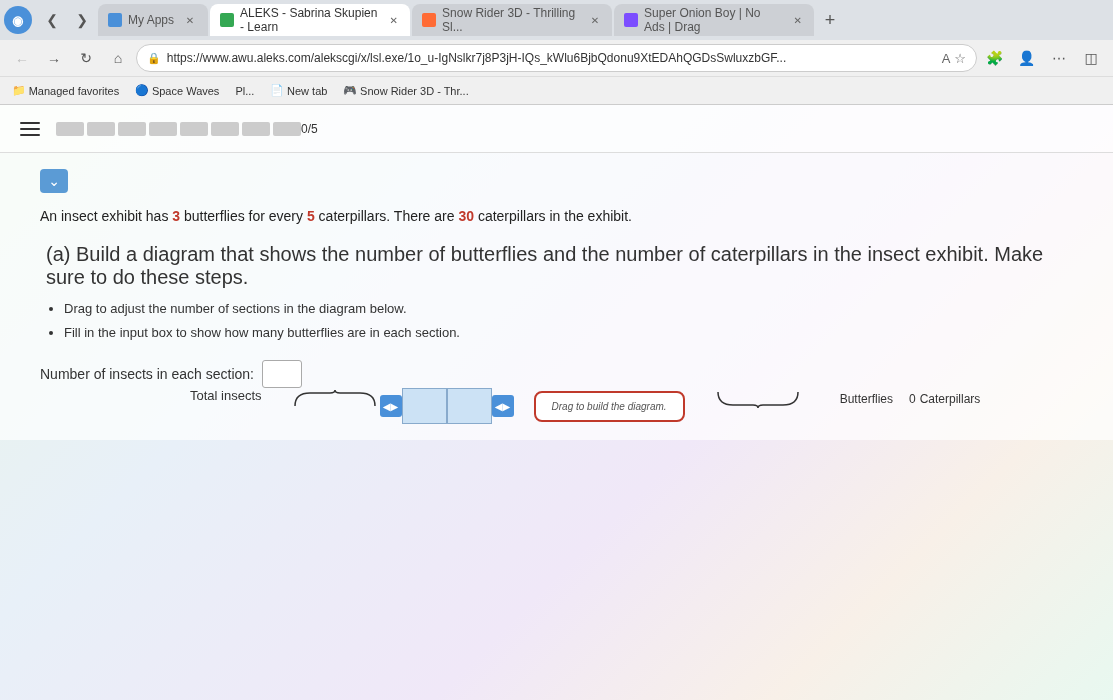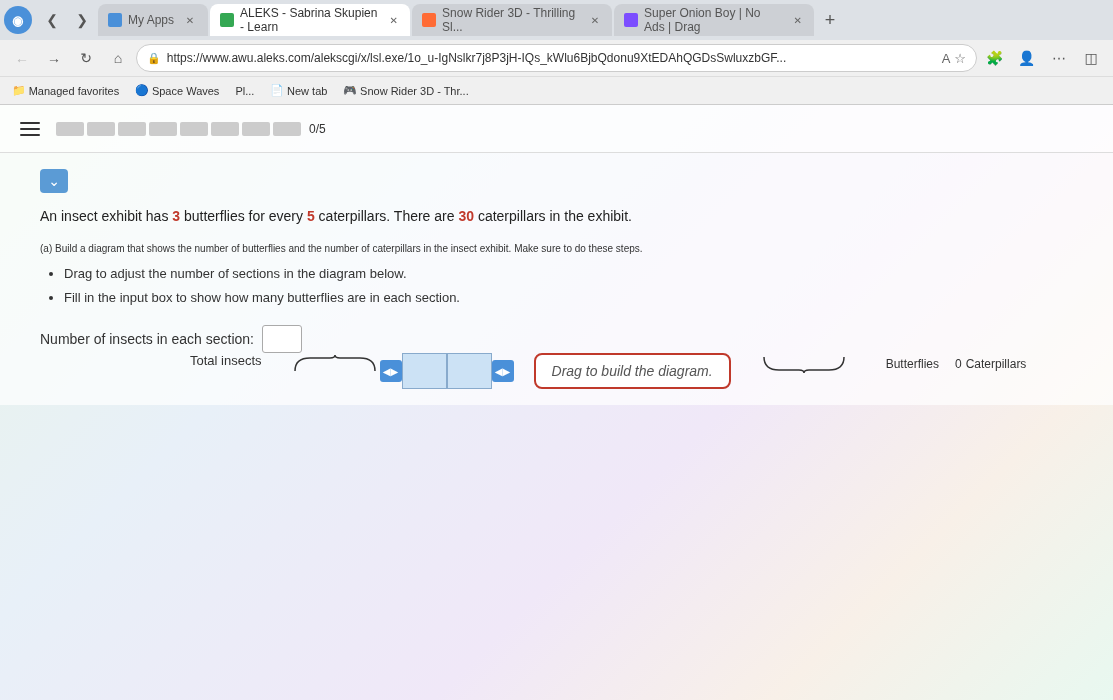--- a/index.html
+++ b/index.html
@@ -166,21 +166,21 @@
       font-size: 11px;
       color: #c0392b;
       font-weight: bold;
     }
     .topic-title {
       font-size: 13px;
       color: #2c3e50;
       font-weight: bold;
     }
     .progress-section {
-      display: flex; gap: 8px;
+      display: flex; gap: 0;
     }
     .progress-bar-container {
       display: flex; gap: 3px;
     }
     .progress-segment {
       width: 28px; height: 14px;
       background: #ccc;
       border-radius: 2px;
     }
     .progress-text {
@@ -205,23 +205,24 @@
       font-size: 14px;
       color: #222;
       margin-bottom: 16px;
       line-height: 1.6;
     }
     .highlight-num {
       color: #c0392b;
       font-weight: bold;
     }
     .part-label {
-      font-size: 10px;
+      font-size: 20px;
       color: #333;
       margin-bottom: 8px;
+      margin-left: 6px;
     }
     .bullet-list {
       list-style: disc;
       margin-left: 24px;
       font-size: 13px;
       color: #333;
       line-height: 1.8;
       margin-bottom: 16px;
     }
     .input-row {
@@ -269,21 +270,21 @@
     .tape-cell {
       width: 45px; height: 36px;
       border: 1px solid #88aacc;
       background: rgba(173,210,240,0.6);
     }
     .tape-cell:first-child { border-radius: 0; }
     .hint-box {
       border: 2px solid #c0392b;
       border-radius: 8px;
       padding: 8px 16px;
-      font-size: 14px;
+      font-size: 10px;
       color: #555;
       background: rgba(255,255,255,0.9);
       margin-left: 20px;
       font-style: italic;
     }
     .brace-bottom {
       width: 90px;
       height: 24px;
       margin-left: 28px;
       margin-top: 2px;

